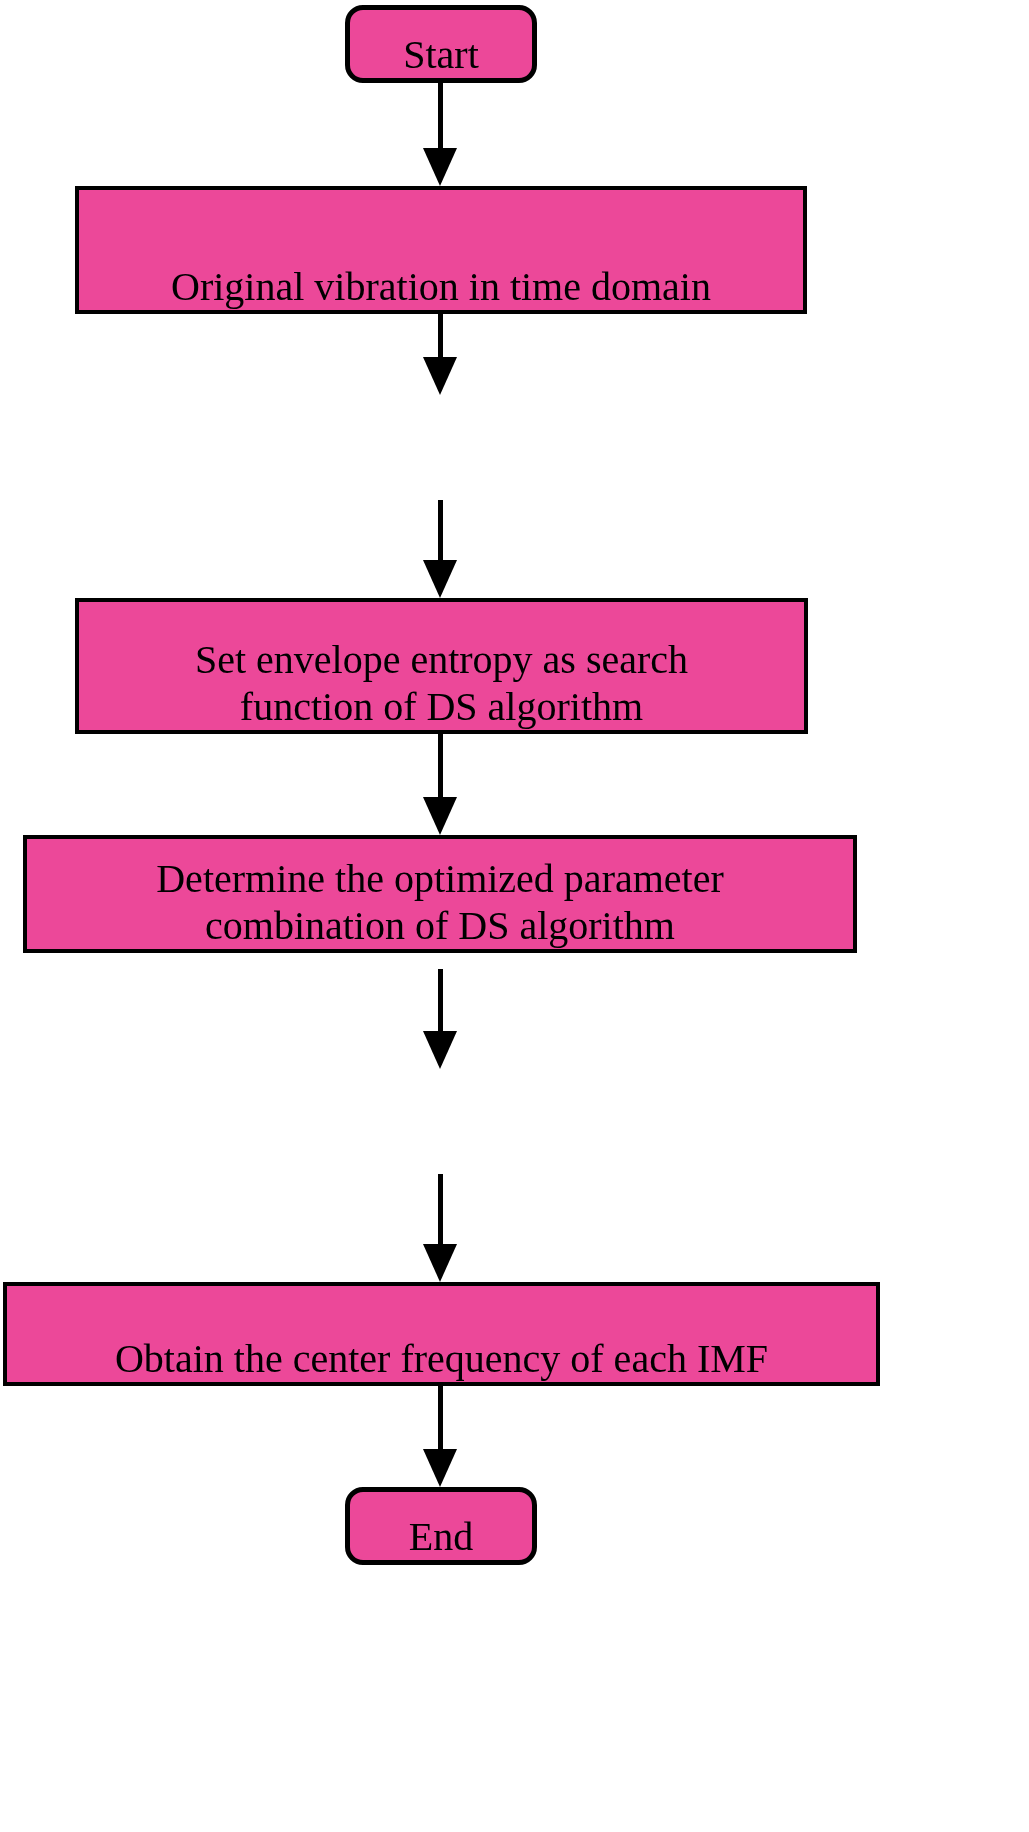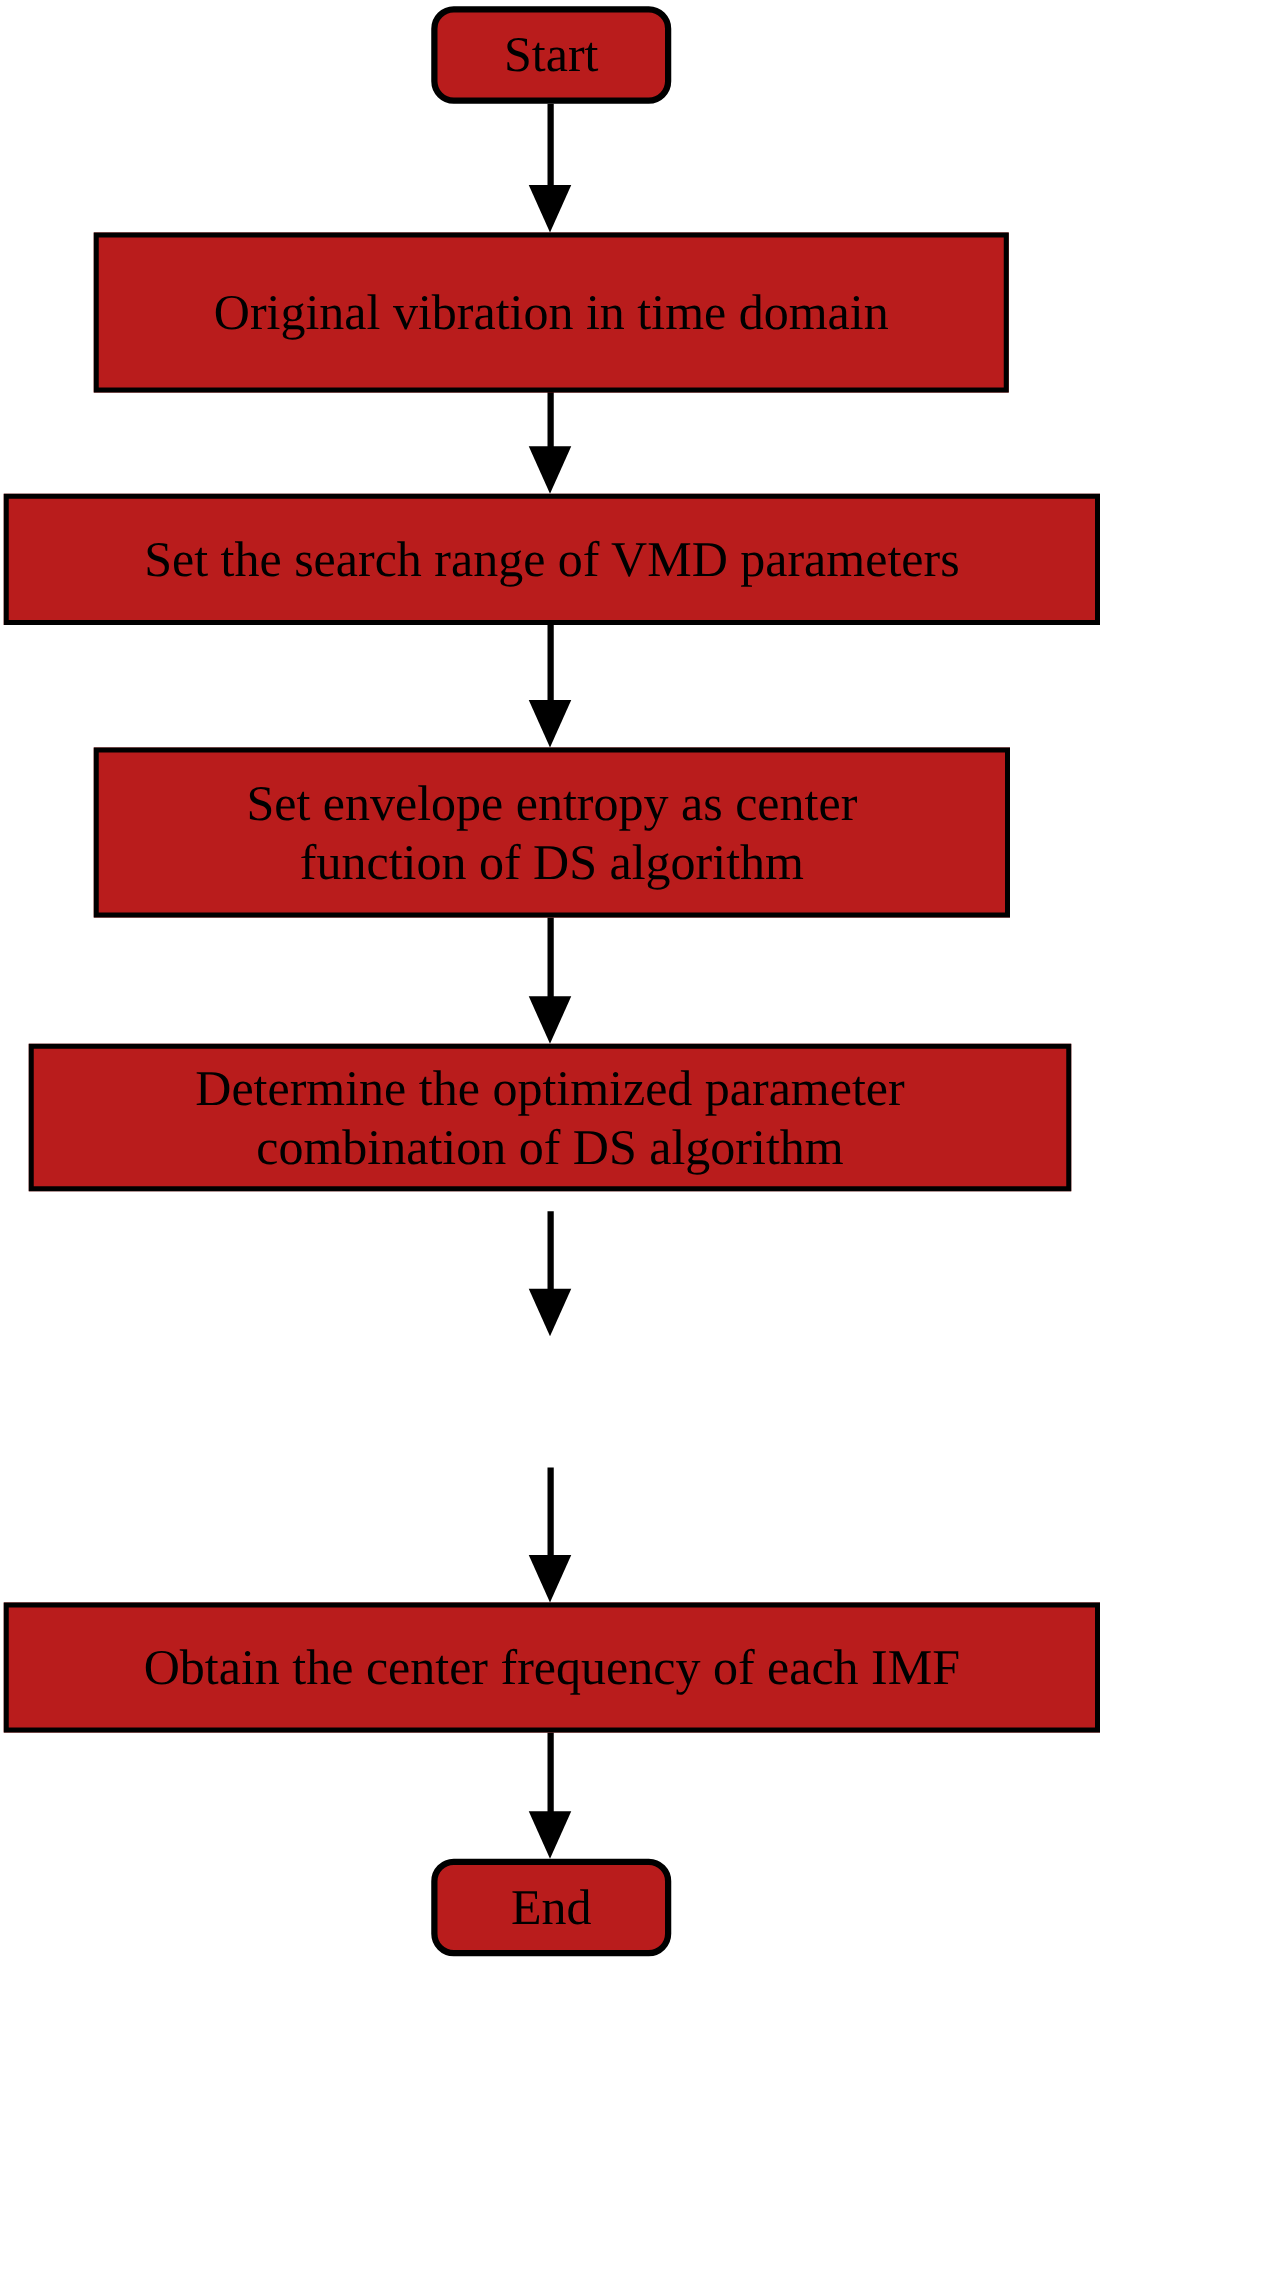--- a/index.html
+++ b/index.html
@@ -12,24 +12,24 @@
     position: relative;
     width: 1029px;
     height: 1832px;
     background: #ffffff;
     overflow: hidden;
     font-family: "Liberation Serif", "DejaVu Serif", serif;
   }
   .node {
     position: absolute;
     box-sizing: border-box;
-    background: #b91c1c;
+    background: #ec4899;
     border: 4px solid #000000;
     display: flex;
-    align-items: center;
+    align-items: flex-end;
     justify-content: center;
     text-align: center;
     color: #000000;
     line-height: 1.18;
   }
   .node.terminal {
     border-radius: 18px;
     border-width: 5px;
   }
   .node .label {
@@ -94,25 +94,22 @@
     <div class="shaft" style="height: 65px; background: rgb(0, 0, 0);"></div>
     <div class="head" style="top: 63px; border-top-color: rgb(0, 0, 0);"></div>
   </div>
 
   <div class="node terminal" style="left: 345px; top: 5px; width: 192px; height: 78px; font-size: 40px; border-color: rgb(0, 0, 0); color: rgb(0, 0, 0);">
     <span class="label">Start</span>
   </div>
   <div class="node" style="left: 75px; top: 186px; width: 732px; height: 128px; font-size: 40px; border-color: rgb(0, 0, 0); color: rgb(0, 0, 0);">
     <span class="label">Original vibration in time domain</span>
   </div>
-  <div class="node" style="left: 3px; top: 395px; width: 877px; height: 105px; font-size: 40px; border-color: rgb(0, 0, 0); color: rgb(0, 0, 0);">
-    <span class="label">Set the search range of VMD parameters</span>
-  </div>
   <div class="node" style="left: 75px; top: 598px; width: 733px; height: 136px; font-size: 40px; border-color: rgb(0, 0, 0); color: rgb(0, 0, 0);">
-    <span class="label">Set envelope entropy as center
+    <span class="label">Set envelope entropy as search
 function of DS algorithm</span>
   </div>
   <div class="node" style="left: 23px; top: 835px; width: 834px; height: 118px; font-size: 40px; border-color: rgb(0, 0, 0); color: rgb(0, 0, 0);">
     <span class="label">Determine the optimized parameter
 combination of DS algorithm</span>
   </div>
   <div class="node" style="left: 3px; top: 1282px; width: 877px; height: 104px; font-size: 40px; border-color: rgb(0, 0, 0); color: rgb(0, 0, 0);">
     <span class="label">Obtain the center frequency of each IMF</span>
   </div>
   <div class="node terminal" style="left: 345px; top: 1487px; width: 192px; height: 78px; font-size: 40px; border-color: rgb(0, 0, 0); color: rgb(0, 0, 0);">

